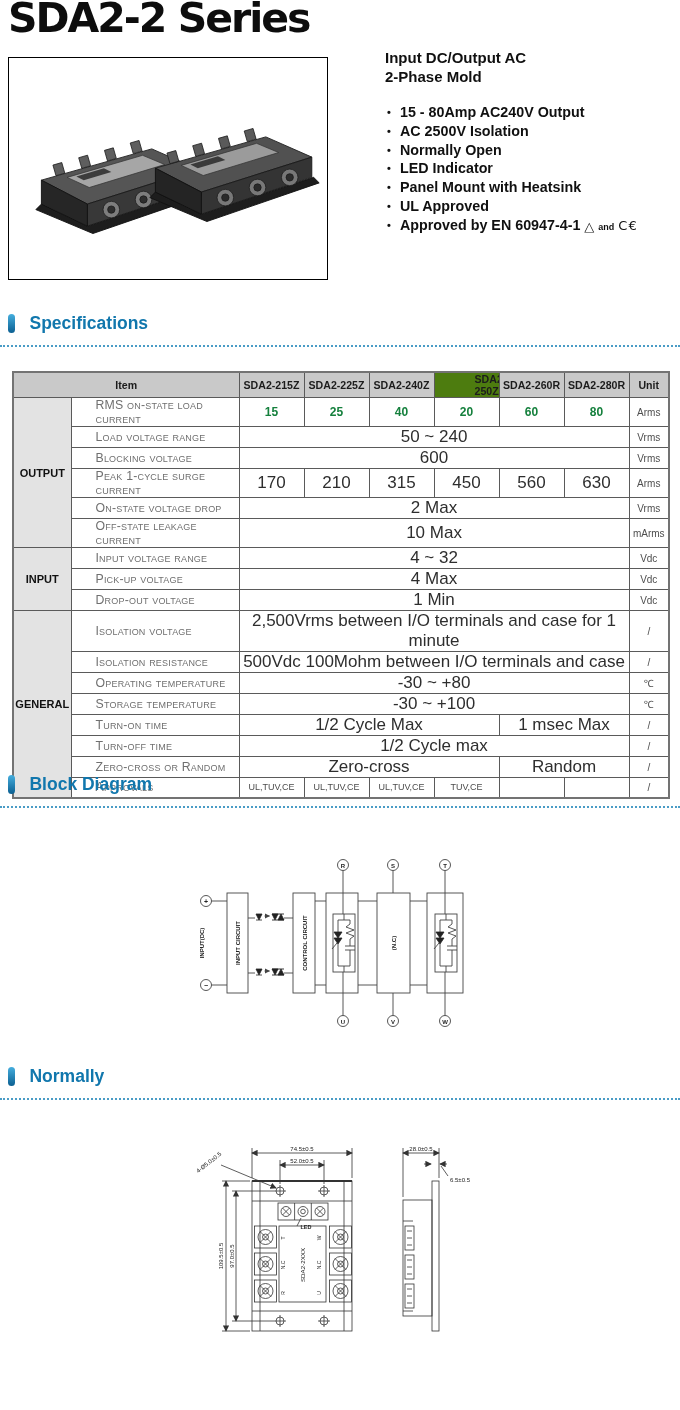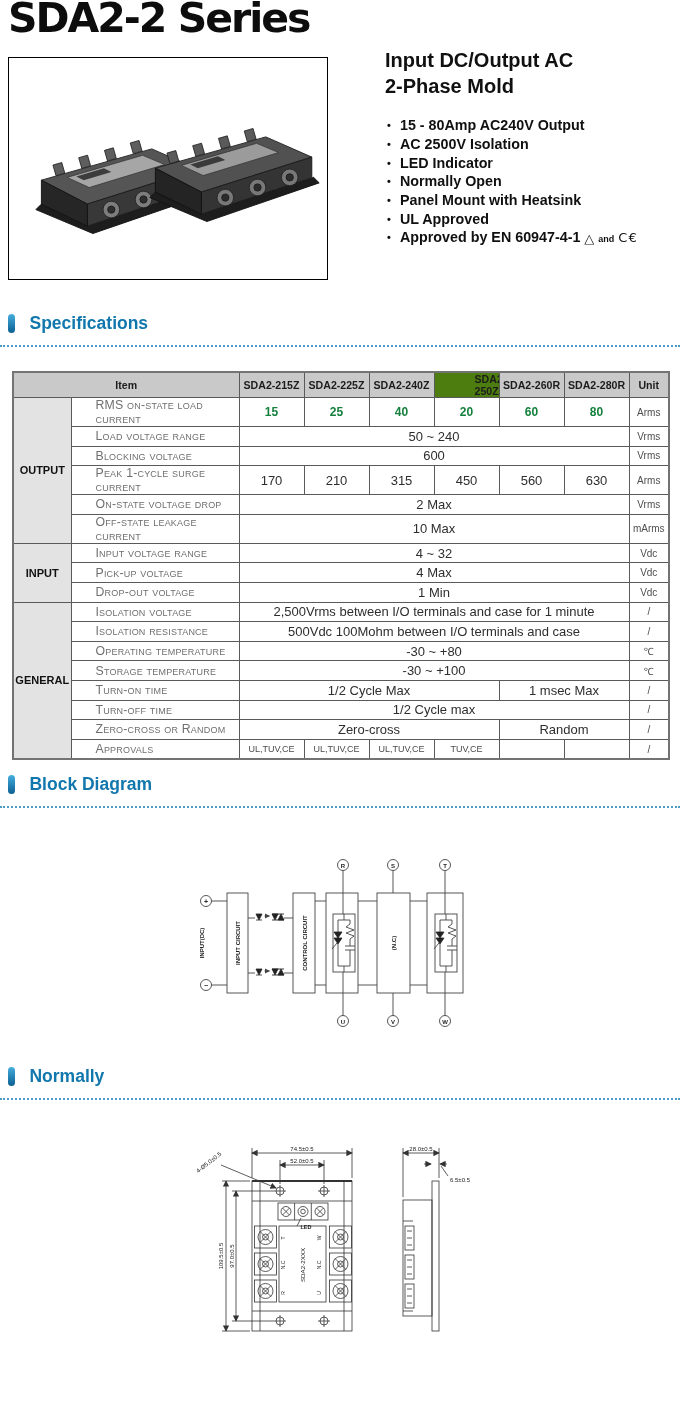--- a/index.html
+++ b/index.html
@@ -9,21 +9,21 @@
   
   .title{position:absolute;left:8px;top:-6px;margin:0;font-size:41px;font-weight:900;
          letter-spacing:-2px;color:#0d0d0d;font-family:"DejaVu Sans",sans-serif;}
 
   
   .photo-box{position:absolute;left:8px;top:57px;width:318px;height:221px;
              border:1.5px solid #000;background:#fff;}
 
   
   .info{position:absolute;left:385px;top:48px;width:292px;}
-  .info-h{margin:0;font-size:20px;line-height:1.28;font-weight:800;color:#101010;}
+  .info-h{margin:0;font-size:15px;line-height:1.28;font-weight:800;color:#101010;}
   .bullets{list-style:none;margin:17px 0 0 0;padding:0;}
   .bullets li{position:relative;padding-left:15px;font-size:14.3px;font-weight:700;
               color:#101010;line-height:18.7px;white-space:nowrap;}
   .bullets li::before{content:"•";position:absolute;left:2px;top:0;font-size:11px;color:#101010;}
   .tuv{font-size:13px;font-weight:400;vertical-align:-1px;}
   .andtxt{font-size:9px;font-weight:700;}
   .cemark{font-size:13px;font-weight:500;letter-spacing:1px;font-family:"DejaVu Sans",sans-serif;}
 
   
   .section{position:absolute;left:0;width:672px;padding:0 0 10px 8px;
@@ -35,21 +35,21 @@
 
   
   .spec-table{position:absolute;left:12px;top:371px;width:656px;border-collapse:collapse;
               table-layout:fixed;border:2px solid #737373;}
   .spec-table th,.spec-table td{border:1px solid #5a5a5a;padding:0;overflow:hidden;}
   .spec-table thead th{background:#c9c9c9;font-size:10.6px;font-weight:700;color:#1c1c1c;height:21px;}
   .spec-table thead th.hl{background:#4d7c0f;padding-left:40px;}
   td.group{background:#e3e3e3;font-weight:800;font-size:11px;color:#111;text-align:center;}
   td.rowlabel{font-variant:small-caps;color:#6f6f6f;font-size:12.3px;padding-left:24px;height:18.6px;
               letter-spacing:.2px;background:#fff;}
-  td.val{text-align:center;font-size:13px;color:#2e2e2e;background:#fff;}
+  td.val{text-align:center;font-size:17px;color:#2e2e2e;background:#fff;}
   td.val.bold{font-weight:800;font-size:12px;color:#15803d;}
   td.val.small{font-size:9px;color:#4c4c4c;}
   td.unit{text-align:center;font-size:10px;color:#4e4e4e;background:#fff;}
 
   
   .blockfig{position:absolute;left:180px;top:848px;}
   .dimfig{position:absolute;left:180px;top:1138px;}
   svg text{font-family:"Liberation Sans",sans-serif;}
 </style>
 </head>
@@ -111,22 +111,22 @@
   </div>
 
   <div class="info">
     <h2 class="info-h">
       <span>Input DC/Output AC</span><br>
       <span>2-Phase Mold</span>
     </h2>
     <ul class="bullets">
       <li>15 - 80Amp AC240V Output</li>
       <li>AC 2500V Isolation</li>
+      <li>Normally Open</li>
       <li>LED Indicator</li>
-      <li>Normally Open</li>
       <li>Panel Mount with Heatsink</li>
       <li>UL Approved</li>
       <li>
         <span>Approved by EN 60947-4-1</span>
         <span class="tuv">△</span>
         <span class="andtxt">and</span>
         <span class="cemark">C€</span>
       </li>
     </ul>
   </div>

